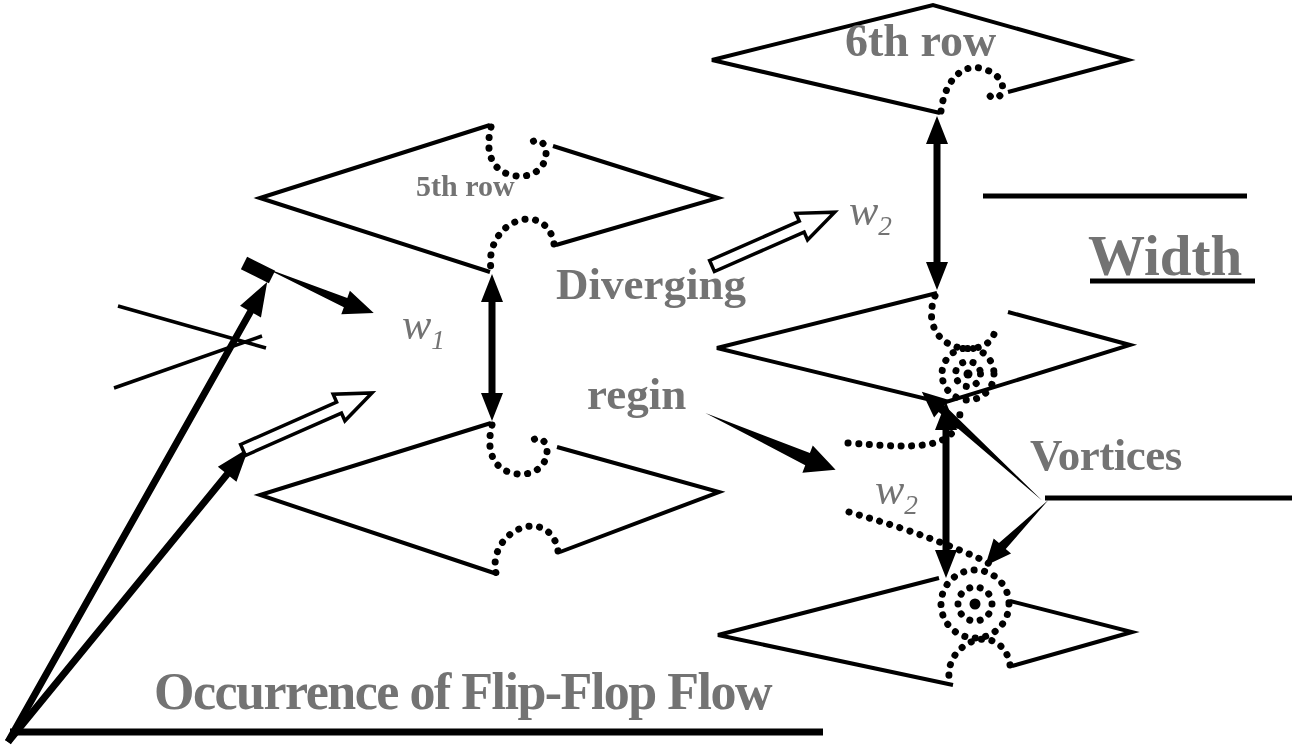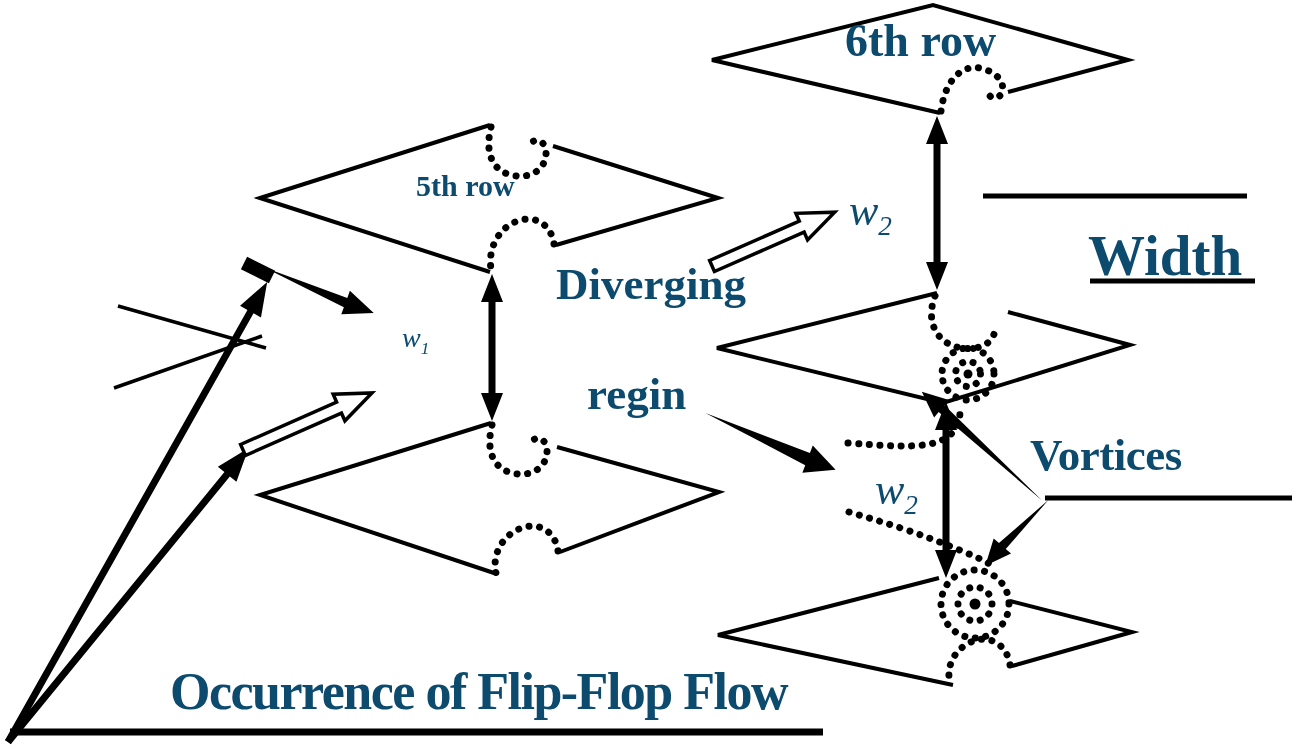--- a/index.html
+++ b/index.html
@@ -10,21 +10,21 @@
     overflow:hidden;
     font-family:"Liberation Serif", serif;
     color:#000;
   }
   #art{position:absolute;left:0;top:0;}
   .lbl{
     position:absolute;
     font-weight:bold;
     line-height:1;
     white-space:nowrap;
-    color:#0c4a6e;
+    color:#737373;
   }
   .ital{font-style:italic;font-weight:normal;}
   .ital sub{font-size:0.62em;font-style:italic;}
   .solid{fill:none;stroke:#000;stroke-width:4;stroke-linejoin:miter;}
   .thin{fill:none;stroke:#000;stroke-width:3.5;}
   .dots{fill:none;stroke:#000;stroke-width:7;stroke-linecap:round;stroke-dasharray:0.1 10.5;}
   .blk{fill:#000;stroke:none;}
   .outl{fill:#ffffff;stroke:#000;stroke-width:3.5;stroke-linejoin:miter;}
   .rule{stroke:#000;fill:none;}
 </style>
@@ -118,27 +118,27 @@
 
 
   <div class="lbl" style="left:1088px;top:227px;font-size:57px;">Width</div>
 
   <div class="lbl" style="left:587px;top:372px;font-size:45px;">regin</div>
 
   <div class="lbl" style="left:556px;top:262px;font-size:45px;">Diverging</div>
 
   <div class="lbl" style="left:1030px;top:433px;font-size:45px;letter-spacing:-0.5px;">Vortices</div>
 
-  <div class="lbl ital" style="left:402px;top:324px;font-size:28px;">
+  <div class="lbl ital" style="left:402px;top:303px;font-size:44px;">
     <span>w</span><sub>1</sub>
   </div>
 
   <div class="lbl ital" style="left:849px;top:189px;font-size:44px;">
     <span>w</span><sub>2</sub>
   </div>
 
   <div class="lbl ital" style="left:875px;top:468px;font-size:44px;">
     <span>w</span><sub>2</sub>
   </div>
 
-  <div class="lbl" style="left:170px;top:666px;font-size:52px;letter-spacing:-1.5px;">Occurrence of Flip-Flop Flow</div>
+  <div class="lbl" style="left:154px;top:666px;font-size:52px;letter-spacing:-1.5px;">Occurrence of Flip-Flop Flow</div>
 
 </div>
 
 </body></html>

